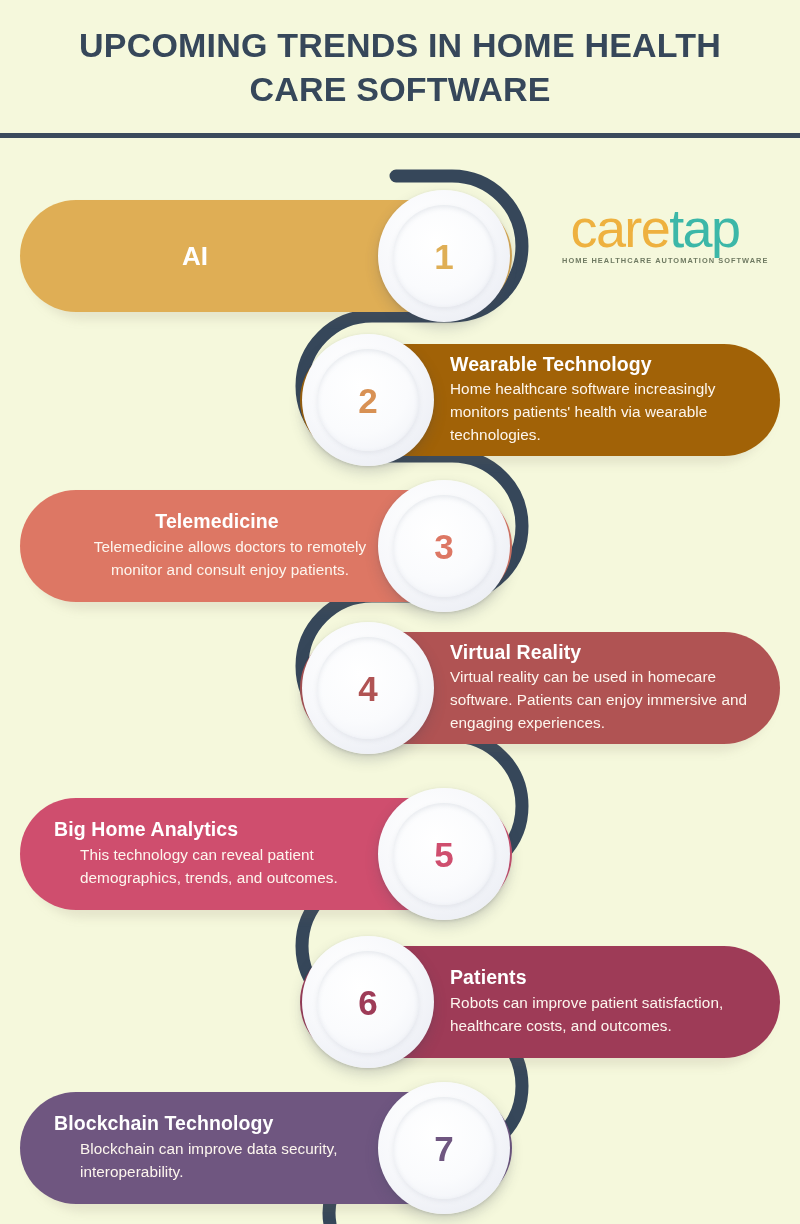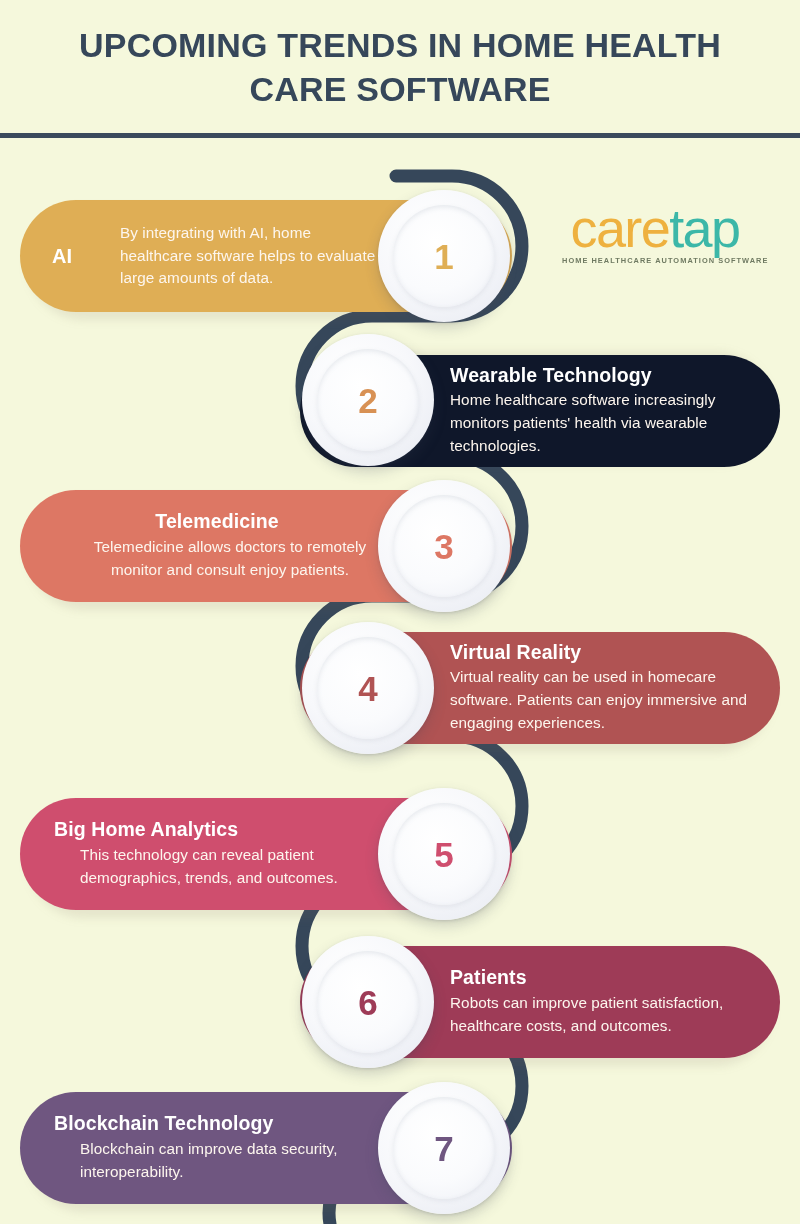--- a/index.html
+++ b/index.html
@@ -116,21 +116,21 @@
     line-height: 1.5;
     margin: 0;
     letter-spacing: 0.05px;
   }
 
   
   .row.row-1 .card { padding: 0 132px 0 22px; flex-direction: row; align-items: center; }
   .ai-label {
     color: #ffffff;
     font-weight: bold;
-    font-size: 20px;
+    font-size: 26px;
     width: 78px;
     flex: none;
     text-align: left;
     padding-left: 10px;
     box-sizing: border-box;
   }
   .ai-text { flex: 1; }
   .row.row-1 .card-body { color: #fdf6ee; }
 
   
@@ -217,31 +217,28 @@
            A 70,70 0 0 1 452,1156
            L 372,1156
            A 60,60 0 0 0 330,1224"></path>
 </svg>
 
 <div id="rows">
     <div class="row left row-1" style="top: 186px;">
       <div class="card-shadow"></div>
       <div class="card" style="background: rgb(223, 174, 85);">
         <div class="ai-label">AI</div>
-        <div class="ai-text">
-          <p class="card-body" style="padding-left: 0px;">By integrating with AI, home healthcare software helps to evaluate large amounts of data.</p>
-        </div>
       </div>
       <div class="badge">
         <span class="badge-num" style="color: rgb(223, 174, 85);">1</span>
       </div>
     </div>
     <div class="row right row-2" style="top: 330px;">
       <div class="card-shadow"></div>
-      <div class="card" style="background: #0f172a; margin-top: 11px;">
+      <div class="card" style="background: #a16207;">
         <p class="card-title">Wearable Technology</p>
         <p class="card-body">Home healthcare software increasingly monitors patients' health via wearable technologies.</p>
       </div>
       <div class="badge">
         <span class="badge-num" style="color: rgb(216, 145, 84);">2</span>
       </div>
     </div>
     <div class="row left row-3" style="top: 476px;">
       <div class="card-shadow"></div>
       <div class="card" style="background: rgb(221, 119, 100); text-align: center;">

